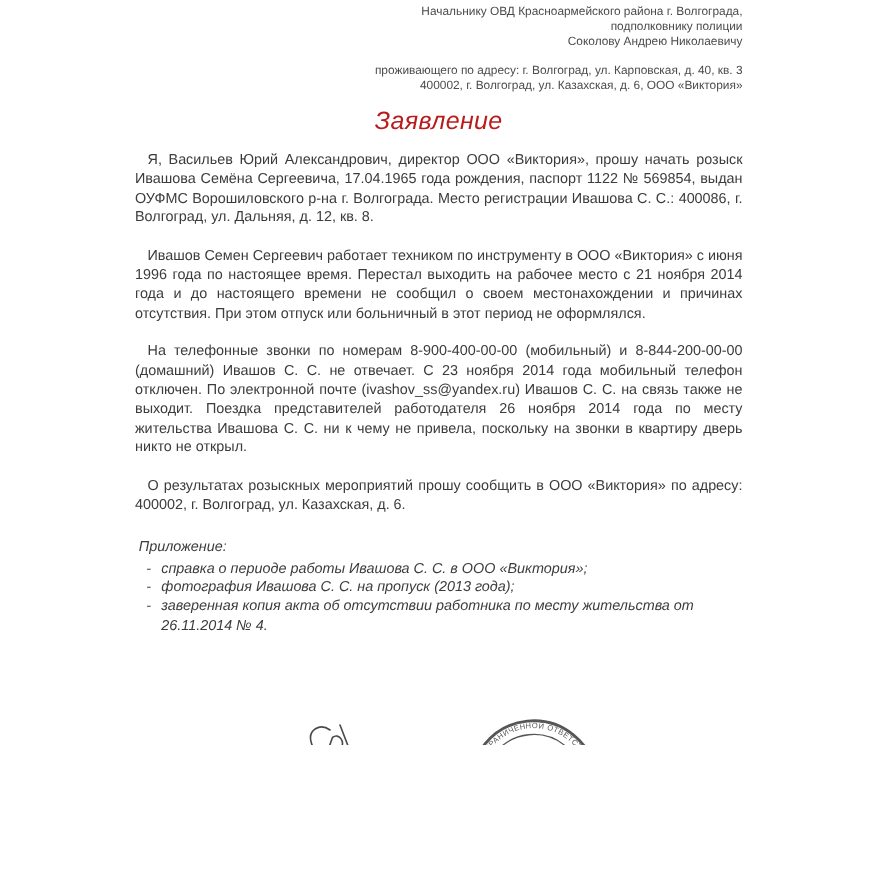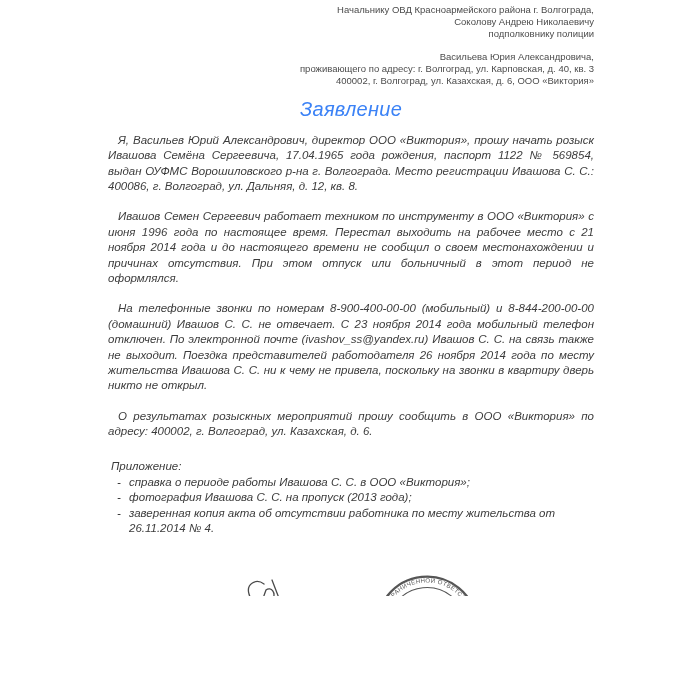--- a/index.html
+++ b/index.html
@@ -7,25 +7,25 @@
     position:relative; width:700px; height:596px; background:#ffffff;
     font-family:"Liberation Sans", sans-serif; overflow:hidden;
   }
   .doc { position:absolute; left:108px; top:4px; width:486px; }
 
   .header { text-align:right; font-size:9.5px; line-height:11.8px; color:#4b4b4b; }
   .header .hline { white-space:nowrap; }
   .header-gap { height:12px; }
 
   .title {
-    text-align:center; font-style:italic; font-size:20px; color:#3b82f6;
+    text-align:center; font-style:italic; font-size:20px; color:#b91c1c;
     margin:11px 0 12px; letter-spacing:0.3px;
   }
 
-  .bodytext { font-style:italic; font-size:11.5px; line-height:15.4px; color:#3c3c3c; }
+  .bodytext { font-size:11.5px; line-height:15.4px; color:#3c3c3c; }
   .bodytext p { margin:0 0 15px 0; text-indent:10px; text-align:justify; }
 
   .attach { font-style:italic; font-size:11.5px; line-height:15.3px; color:#3c3c3c; margin-top:19px; }
   .attach-label { margin:0 0 1px 3px; }
   .attach-item { display:flex; }
   .attach-item .dash { width:12px; padding-left:9px; flex:0 0 auto; }
   .attach-item .itext { flex:1; }
 
   .footer-date {
     position:absolute; left:119px; top:620px; font-style:italic; font-size:10.5px;
@@ -51,24 +51,23 @@
 </style>
 </head>
 <body>
 
 <div class="page">
 
   <div class="doc">
 
     <div class="header">
       <div class="hline">Начальнику ОВД Красноармейского района г. Волгограда,</div>
+      <div class="hline">подполковнику полиции</div>
       <div class="hline">Соколову Андрею Николаевичу</div>
-      <div class="hline">подполковнику полиции</div>
       <div class="header-gap"></div>
-      <div class="hline">Васильева Юрия Александровича,</div>
       <div class="hline">проживающего по адресу: г. Волгоград, ул. Карповская, д. 40, кв. 3</div>
       <div class="hline">400002, г. Волгоград, ул. Казахская, д. 6, ООО «Виктория»</div>
     </div>
 
     <div class="title">Заявление</div>
 
     <div class="bodytext">
       <p>Я, Васильев Юрий Александрович, директор ООО «Виктория», прошу начать розыск Ивашова Семёна Сергеевича, 17.04.1965 года рождения, паспорт 1122 № 569854, выдан ОУФМС Ворошиловского р-на г. Волгограда. Место регистрации Ивашова С. С.: 400086, г. Волгоград, ул. Дальняя, д. 12, кв. 8.</p>
       <p>Ивашов Семен Сергеевич работает техником по инструменту в ООО «Виктория» с июня 1996 года по настоящее время. Перестал выходить на рабочее место с 21 ноября 2014 года и до настоящего времени не сообщил о своем местонахождении и причинах отсутствия. При этом отпуск или больничный в этот период не оформлялся.</p>
       <p>На телефонные звонки по номерам 8-900-400-00-00 (мобильный) и 8-844-200-00-00 (домашний) Ивашов С. С. не отвечает. С 23 ноября 2014 года мобильный телефон отключен. По электронной почте (ivashov_ss@yandex.ru) Ивашов С. С. на связь также не выходит. Поездка представителей работодателя 26 ноября 2014 года по месту жительства Ивашова С. С. ни к чему не привела, поскольку на звонки в квартиру дверь никто не открыл.</p>

